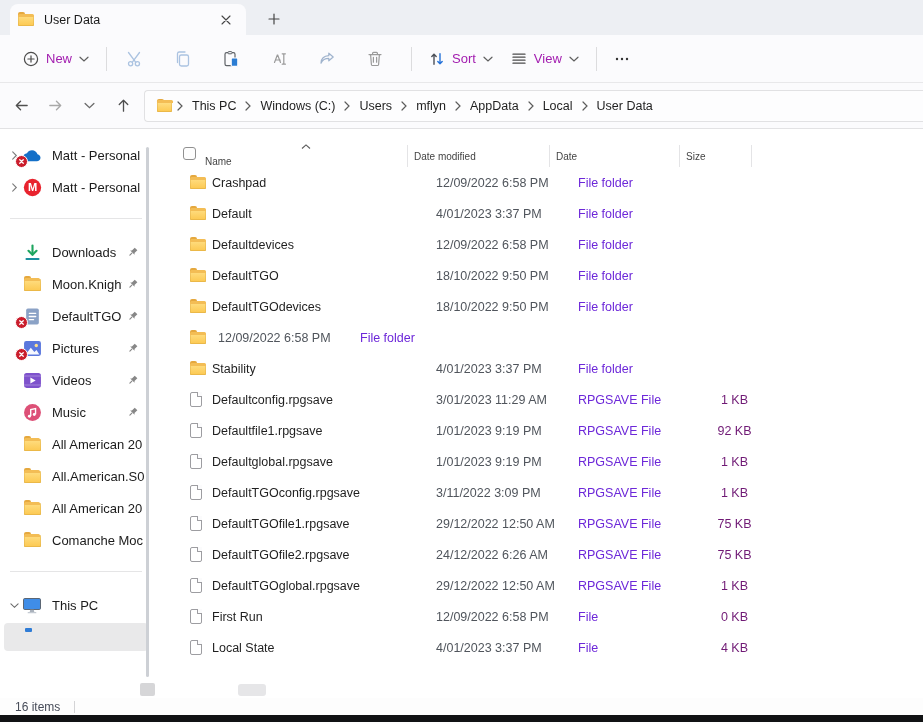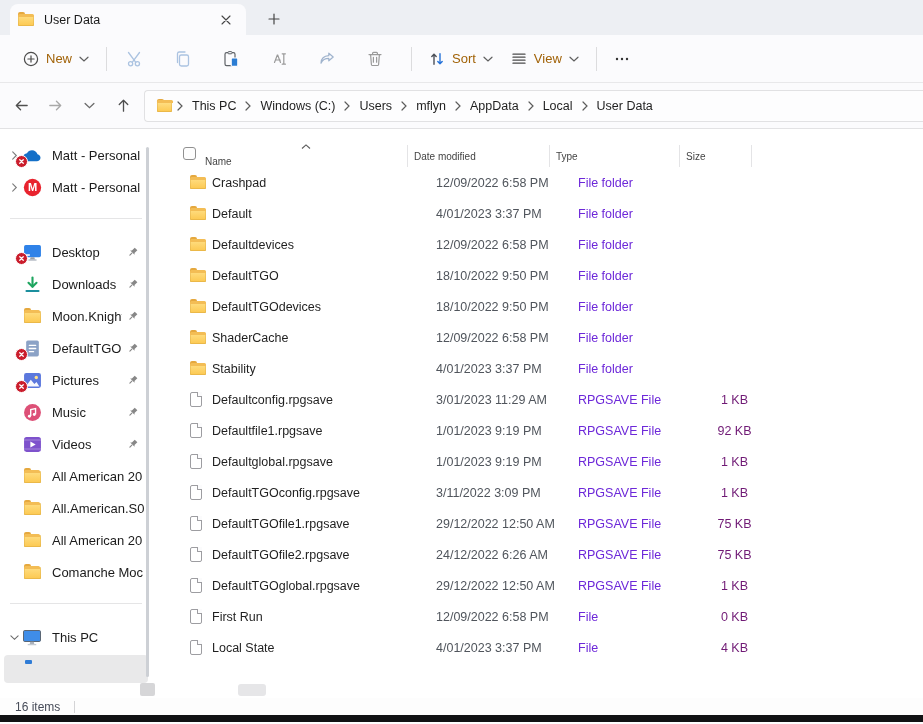--- a/index.html
+++ b/index.html
@@ -16,21 +16,21 @@
     white-space:nowrap; overflow:hidden; }
   .tab-close { width:20px; height:20px; display:flex; align-items:center; justify-content:center;
     border-radius:4px; margin-right:2px; cursor:default; }
   .newtab { width:24px; height:24px; margin-left:16px; margin-bottom:4px;
     display:flex; align-items:center; justify-content:center; border-radius:4px; }
 
   
   .toolbar { height:48px; background:#fbfbfd; border-bottom:1px solid #e8e8ea;
     display:flex; align-items:center; padding-left:14px; }
   .tbtn { display:flex; align-items:center; gap:7px; height:34px; padding:0 9px;
-    border-radius:4px; font-size:13px; color:#a16207; }
+    border-radius:4px; font-size:13px; color:#a21caf; }
   .tico { width:40px; height:34px; display:flex; align-items:center; justify-content:center;
     border-radius:4px; margin-right:8px; }
   .tsep { width:1px; height:24px; background:#dcdcde; margin:0 8px; }
 
   
   .addrrow { height:46px; background:#fbfbfd; border-bottom:1px solid #e2e2e4;
     display:flex; align-items:center; padding-left:8px; }
   .navbtn { width:26px; height:28px; display:flex; align-items:center; justify-content:center;
     border-radius:4px; margin-right:8px; }
   .addrbox { flex:1; height:32px; background:#fdfdfe; border:1px solid #e1e1e3; border-right:none;
@@ -305,45 +305,20 @@
           <svg width="19" height="19" viewBox="0 0 18 18">
               <circle cx="9" cy="9" r="8.2" fill="#e8232e"></circle>
               <text x="9" y="12.5" text-anchor="middle" font-size="10.5" font-weight="bold" fill="#fff" font-family="Liberation Sans, sans-serif">M</text>
             </svg>
         </span>
         <span class="slabel">Matt - Personal</span>
       </div>
 
       <div class="sdivider"></div>
 
-      <div class="sitem">
-        <span class="chev"></span>
-        <span class="sic">
-          <svg width="19" height="17" viewBox="0 0 18 16">
-              <rect x="1" y="1" width="16" height="11.4" rx="1.6" fill="#2f82e8"></rect>
-              <rect x="2.3" y="9.6" width="4.2" height="1.6" fill="#fff" opacity=".9"></rect>
-              <path d="M6.6 14.9h4.8l-.6-2.5H7.2z" fill="#9aa0a8"></path>
-              <rect x="5" y="14.5" width="8" height="1.2" rx=".6" fill="#b9bfc7"></rect>
-            </svg>
-          <span class="badge">
-              <svg width="7" height="7" viewBox="0 0 10 10" fill="none" stroke="#fff" stroke-width="1.8" stroke-linecap="round">
-                <path d="M2.5 2.5l5 5M7.5 2.5l-5 5"></path>
-              </svg>
-            </span>
-        </span>
-        <span class="slabel">Desktop</span>
-        <span class="pin">
-            <svg width="13" height="13" viewBox="0 0 14 14">
-              <g transform="rotate(45 7 7)" fill="#878787">
-                <path d="M5 1.6h4v4.3l1.3 1.3H3.7L5 5.9z"></path>
-                <rect x="6.4" y="7.4" width="1.2" height="4.2" rx=".6"></rect>
-              </g>
-            </svg>
-          </span>
-      </div>
 
       <div class="sitem">
         <span class="chev"></span>
         <span class="sic">
           <svg width="19" height="19" viewBox="0 0 18 18" fill="none">
               <path d="M9 2.4v8.4" stroke="#1ea55f" stroke-width="2" stroke-linecap="round"></path>
               <path d="M5.2 7.4 9 11.2l3.8-3.8" stroke="#1ea55f" stroke-width="2" stroke-linecap="round" stroke-linejoin="round"></path>
               <path d="M3.2 15.2h11.6" stroke="#1b8f9e" stroke-width="1.8" stroke-linecap="round"></path>
             </svg>
         </span>
@@ -419,20 +394,40 @@
                 <path d="M5 1.6h4v4.3l1.3 1.3H3.7L5 5.9z"></path>
                 <rect x="6.4" y="7.4" width="1.2" height="4.2" rx=".6"></rect>
               </g>
             </svg>
           </span>
       </div>
 
       <div class="sitem">
         <span class="chev"></span>
         <span class="sic">
+          <svg width="19" height="17" viewBox="0 0 18 16">
+              <rect x="1" y="1" width="16" height="14" rx="2.4" fill="#7e52cc"></rect>
+              <path d="M1 3.8h16M1 12.2h16" stroke="#fff" opacity=".3"></path>
+              <path d="M7 5.1v5.8L12 8z" fill="#fff"></path>
+            </svg>
+        </span>
+        <span class="slabel">Videos</span>
+        <span class="pin">
+            <svg width="13" height="13" viewBox="0 0 14 14">
+              <g transform="rotate(45 7 7)" fill="#878787">
+                <path d="M5 1.6h4v4.3l1.3 1.3H3.7L5 5.9z"></path>
+                <rect x="6.4" y="7.4" width="1.2" height="4.2" rx=".6"></rect>
+              </g>
+            </svg>
+          </span>
+      </div>
+
+      <div class="sitem">
+        <span class="chev"></span>
+        <span class="sic">
           <svg width="19" height="19" viewBox="0 0 18 18">
               <circle cx="9" cy="9" r="8" fill="#dd5077"></circle>
               <path d="M7.3 12.4V6.2l4.6-1v5.4" stroke="#fff" stroke-width="1.3" fill="none"></path>
               <circle cx="6.1" cy="12.5" r="1.4" fill="#fff"></circle>
               <circle cx="10.7" cy="10.8" r="1.4" fill="#fff"></circle>
             </svg>
         </span>
         <span class="slabel">Music</span>
         <span class="pin">
             <svg width="13" height="13" viewBox="0 0 14 14">
@@ -440,40 +435,20 @@
                 <path d="M5 1.6h4v4.3l1.3 1.3H3.7L5 5.9z"></path>
                 <rect x="6.4" y="7.4" width="1.2" height="4.2" rx=".6"></rect>
               </g>
             </svg>
           </span>
       </div>
 
       <div class="sitem">
         <span class="chev"></span>
         <span class="sic">
-          <svg width="19" height="17" viewBox="0 0 18 16">
-              <rect x="1" y="1" width="16" height="14" rx="2.4" fill="#7e52cc"></rect>
-              <path d="M1 3.8h16M1 12.2h16" stroke="#fff" opacity=".3"></path>
-              <path d="M7 5.1v5.8L12 8z" fill="#fff"></path>
-            </svg>
-        </span>
-        <span class="slabel">Videos</span>
-        <span class="pin">
-            <svg width="13" height="13" viewBox="0 0 14 14">
-              <g transform="rotate(45 7 7)" fill="#878787">
-                <path d="M5 1.6h4v4.3l1.3 1.3H3.7L5 5.9z"></path>
-                <rect x="6.4" y="7.4" width="1.2" height="4.2" rx=".6"></rect>
-              </g>
-            </svg>
-          </span>
-      </div>
-
-      <div class="sitem">
-        <span class="chev"></span>
-        <span class="sic">
             <span class="icon-folder" style="width:17px;height:12px;"></span>
           </span>
         <span class="slabel">All American 20</span>
       </div>
 
       <div class="sitem">
         <span class="chev"></span>
         <span class="sic">
             <span class="icon-folder" style="width:17px;height:12px;"></span>
           </span>
@@ -525,21 +500,21 @@
     <div class="filearea">
       <div class="fhead">
         <span class="hcb"></span>
         <span class="hcaret">
           <svg width="10" height="5" viewBox="0 0 10 5" fill="none" stroke="#5c5c5c" stroke-width="1.1">
               <path d="M1 4.5 5 .9l4 3.6"></path>
             </svg>
         </span>
         <span class="hname">Name</span>
         <span class="hcell hdate">Date modified</span>
-        <span class="hcell htype">Type</span>
+        <span class="hcell htype">Date</span>
         <span class="hcell hsize">Size</span>
       </div>
 
       <div class="frow">
         <span class="fic">
             <span class="icon-folder"></span>
           </span>
         <span class="fname">Crashpad</span>
         <span class="fdate">12/09/2022 6:58 PM</span>
         <span class="ftype">File folder</span>
@@ -578,21 +553,20 @@
           </span>
         <span class="fname">DefaultTGOdevices</span>
         <span class="fdate">18/10/2022 9:50 PM</span>
         <span class="ftype">File folder</span>
         <span class="fsize"></span>
       </div>
       <div class="frow">
         <span class="fic">
             <span class="icon-folder"></span>
           </span>
-        <span class="fname">ShaderCache</span>
         <span class="fdate">12/09/2022 6:58 PM</span>
         <span class="ftype">File folder</span>
         <span class="fsize"></span>
       </div>
       <div class="frow">
         <span class="fic">
             <span class="icon-folder"></span>
           </span>
         <span class="fname">Stability</span>
         <span class="fdate">4/01/2023 3:37 PM</span>

